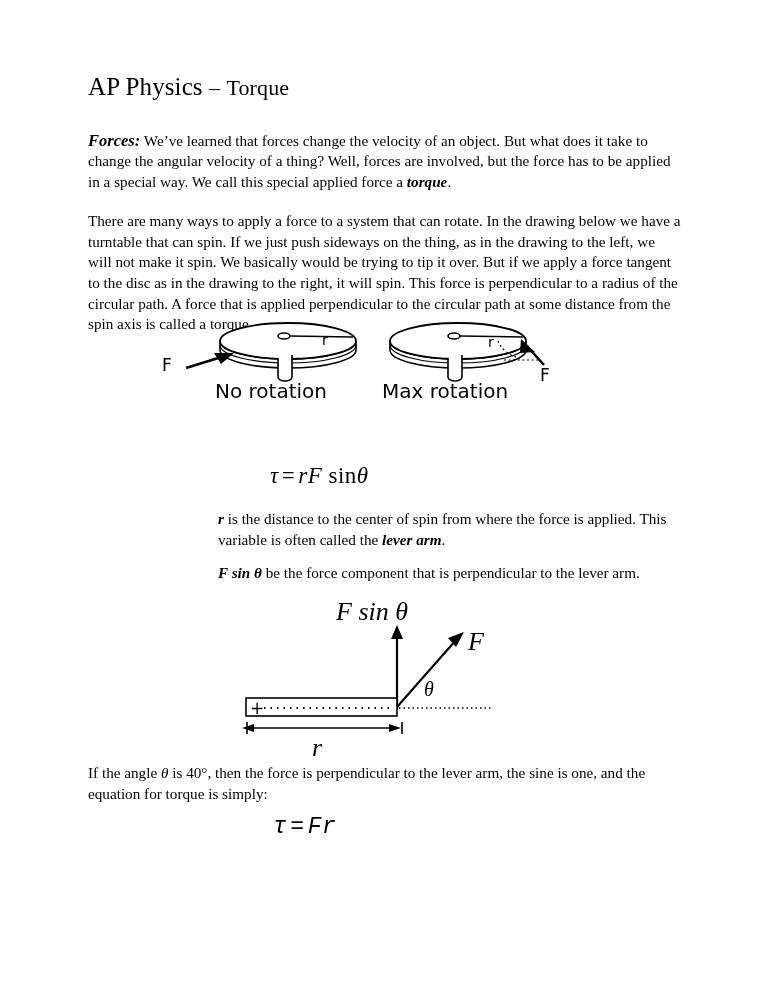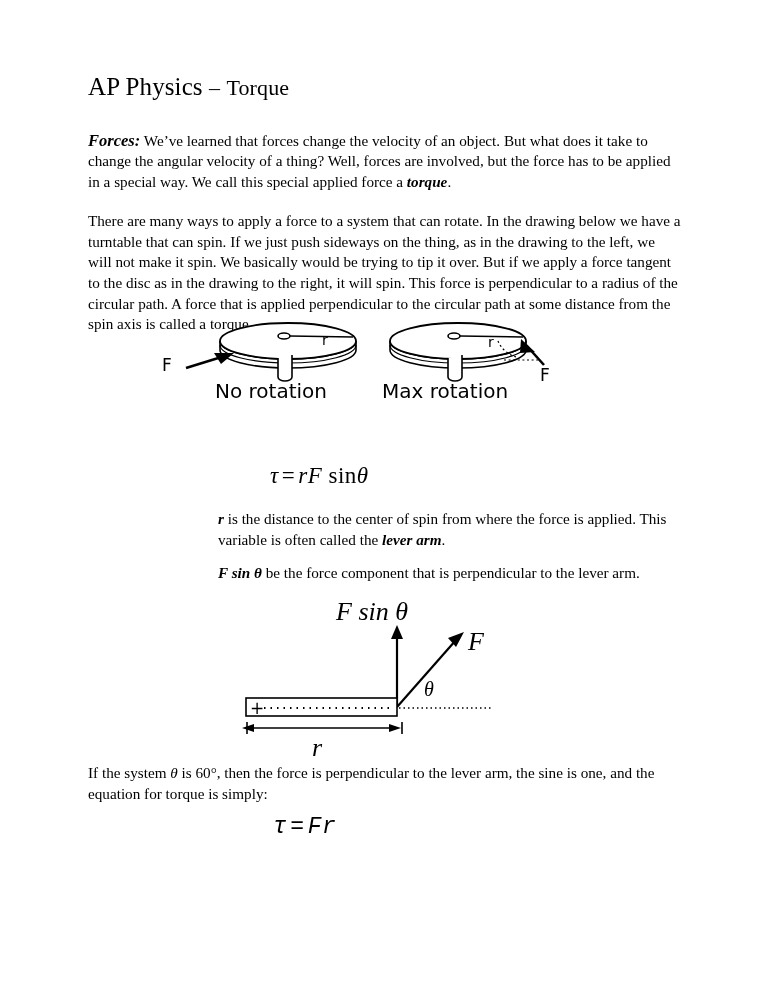--- a/index.html
+++ b/index.html
@@ -225,21 +225,21 @@
         <polygon points="173,136 161,132 161,140" fill="#000000"></polygon>
         <line x1="19" y1="130" x2="19" y2="142" stroke="#000000" stroke-width="1.6"></line>
         <line x1="174" y1="130" x2="174" y2="142" stroke="#000000" stroke-width="1.6"></line>
       </g>
       <text x="84" y="164" font-family="Liberation Serif, DejaVu Serif, serif" font-size="26" font-style="italic" fill="#000000">r</text>
     </svg>
   </div>
 
   <div class="content" style="position:absolute; top:763px;">
     <p class="body-text" style="padding-top:0;">
-      <span>If the system </span><span class="theta-inline">θ</span><span> is 60°, then the force is perpendicular to the lever arm, the sine is one, and the equation for torque is simply:</span>
+      <span>If the angle </span><span class="theta-inline">θ</span><span> is 40°, then the force is perpendicular to the lever arm, the sine is one, and the equation for torque is simply:</span>
     </p>
   </div>
 
   <div class="equation eq-tau-fr">
     <span>τ</span><span class="op">=</span><span>F</span><span>r</span>
   </div>
 
 
   <div class="page-number">196</div>
 

